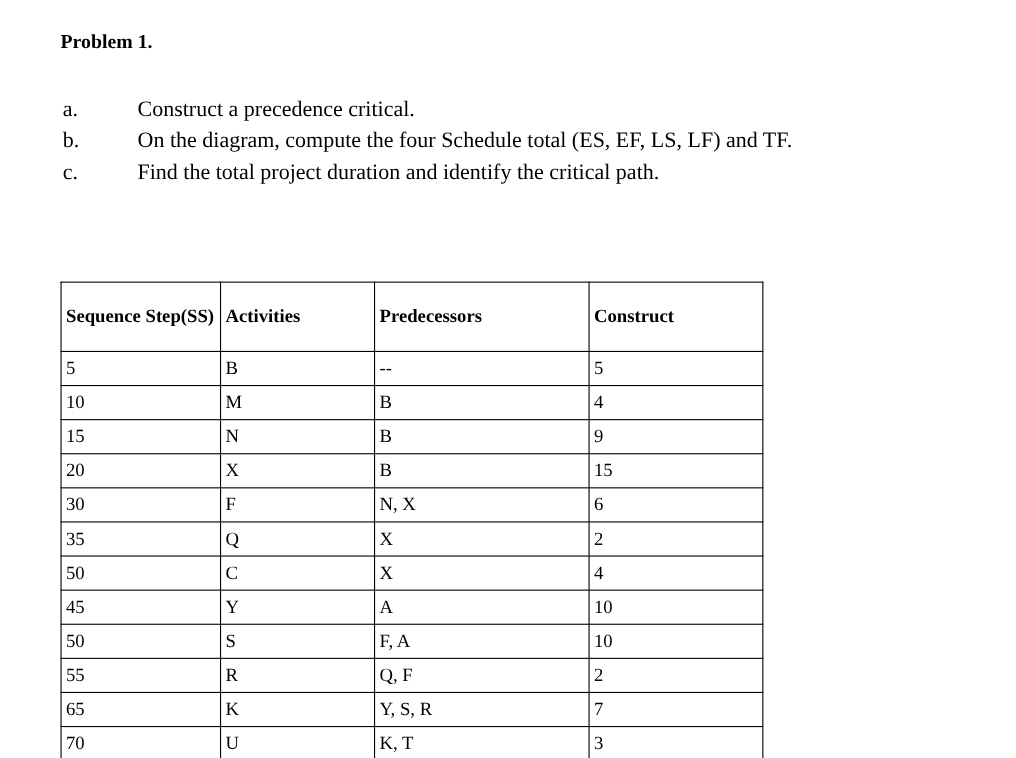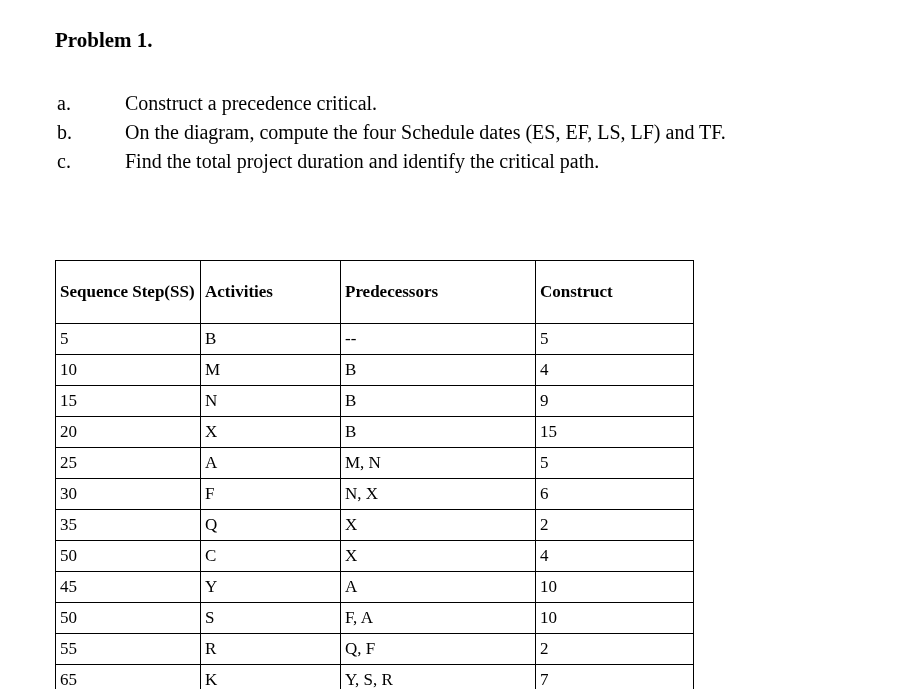--- a/index.html
+++ b/index.html
@@ -11,21 +11,21 @@
   }
   .page {
     position: relative;
     width: 924px;
     height: 689px;
     background: #ffffff;
     box-sizing: border-box;
     padding: 28px 0 0 55px;
   }
   .title {
-    font-size: 21px;
+    font-size: 18px;
     font-weight: bold;
     margin: 0 0 36px 0;
   }
   .task-list {
     margin: 0 0 0 2px;
   }
   .task-row {
     display: flex;
     font-size: 20px;
     line-height: 29px;
@@ -75,21 +75,21 @@
 
   <h1 class="title">Problem 1.</h1>
 
   <div class="task-list">
     <div class="task-row">
       <span class="task-label">a.</span>
       <span class="task-text">Construct a precedence critical.</span>
     </div>
     <div class="task-row">
       <span class="task-label">b.</span>
-      <span class="task-text">On the diagram, compute the four Schedule dates (ES, EF, LS, LF) and TF.</span>
+      <span class="task-text">On the diagram, compute the four Schedule total (ES, EF, LS, LF) and TF.</span>
     </div>
     <div class="task-row">
       <span class="task-label">c.</span>
       <span class="task-text">Find the total project duration and identify the critical path.</span>
     </div>
   </div>
 
   <div class="table-wrap">
     <table class="schedule">
       <colgroup>
@@ -123,26 +123,20 @@
           <td>15</td>
           <td>N</td>
           <td>B</td>
           <td>9</td>
         </tr>
         <tr>
           <td>20</td>
           <td>X</td>
           <td>B</td>
           <td>15</td>
-        </tr>
-        <tr>
-          <td>25</td>
-          <td>A</td>
-          <td>M, N</td>
-          <td>5</td>
         </tr>
         <tr>
           <td>30</td>
           <td>F</td>
           <td>N, X</td>
           <td>6</td>
         </tr>
         <tr>
           <td>35</td>
           <td>Q</td>

